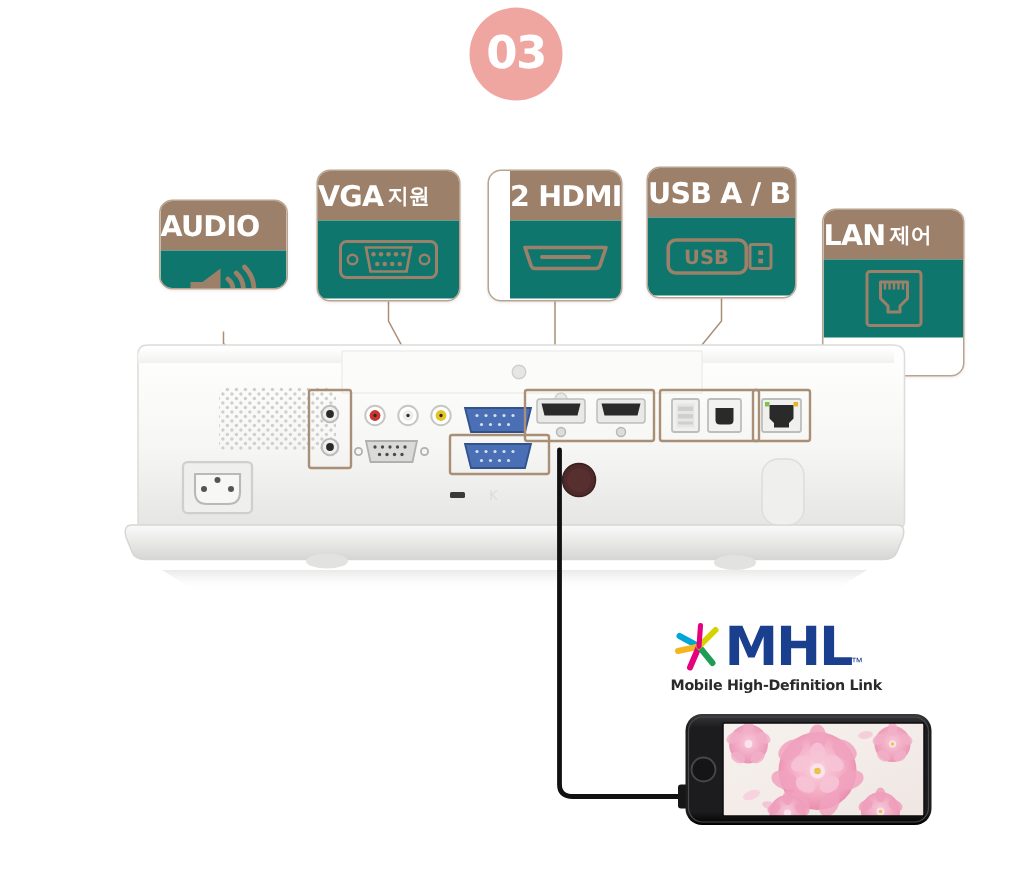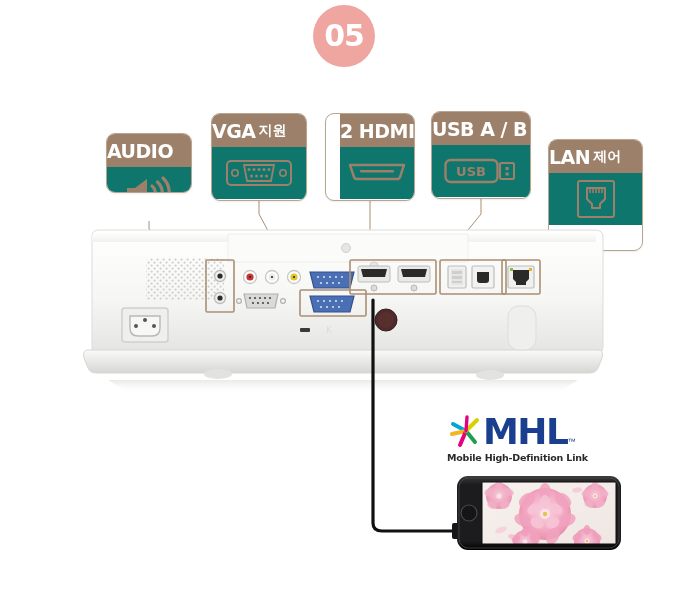--- a/index.html
+++ b/index.html
@@ -88,21 +88,21 @@
 
   
   #cable { position: absolute; left: 0; top: 0; width: 690px; height: 595px; pointer-events: none; }
 </style>
 </head>
 <body>
 
 <div id="stage">
 
   <div class="step-badge">
-    <span>05</span>
+    <span>03</span>
   </div>
 
   <svg id="leaders" viewBox="0 0 690 595">
     <g stroke="#a98f75" stroke-width="1" fill="none">
 
       <path d="M 149 221 L 149 229 L 214 288"></path>
 
       <path d="M 259 201 L 259 214 L 300 290"></path>
 
       <path d="M 370 201 L 370 268"></path>

